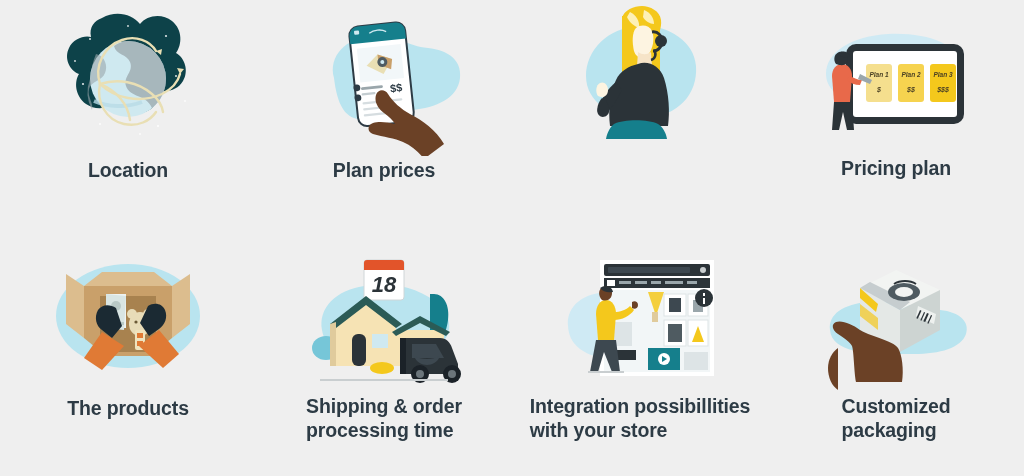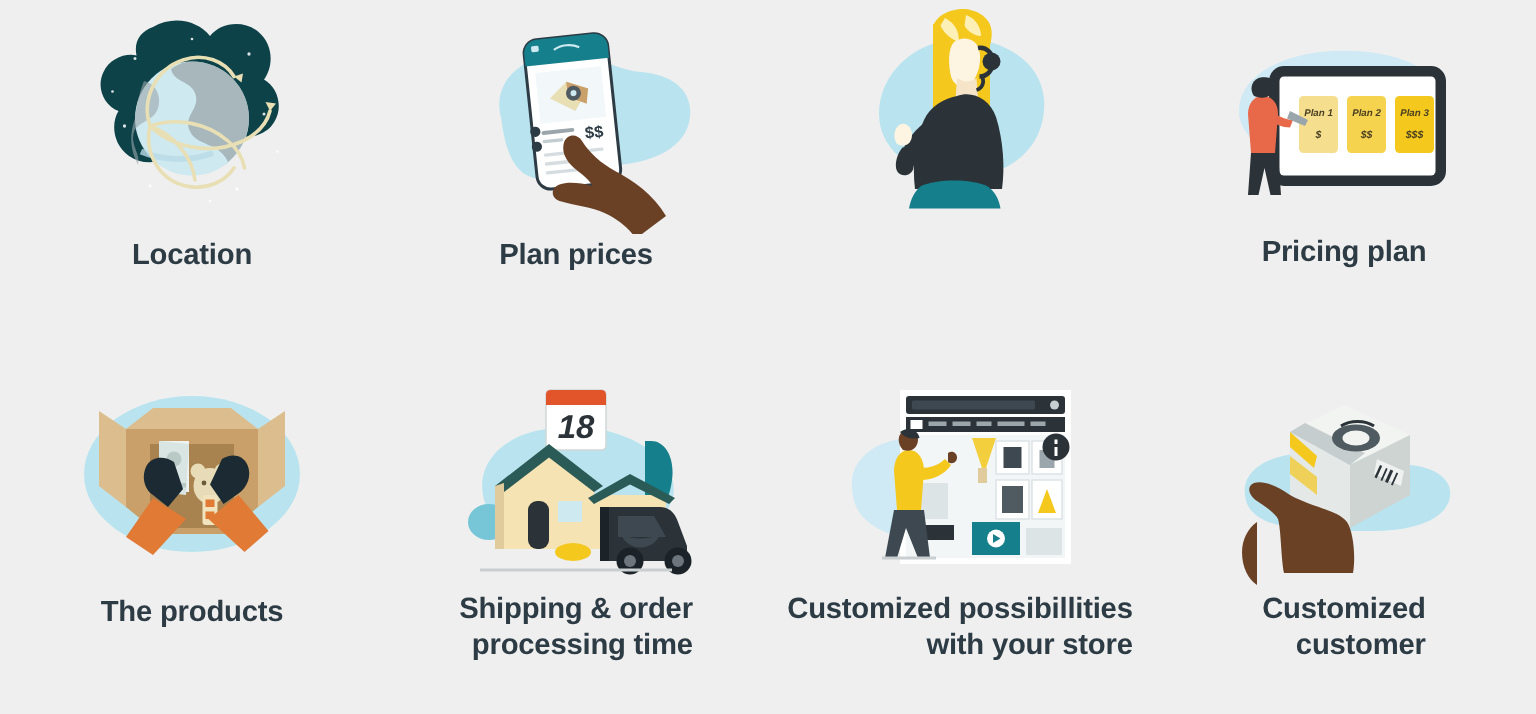--- a/index.html
+++ b/index.html
@@ -43,21 +43,21 @@
     position: relative;
     margin-top: 6px;
     flex: none;
   }
   .art svg { display: block; width: 176px; height: 150px; }
 
   .caption {
     font-size: 19.5px;
     font-weight: bold;
     color: #2d3b45;
-    text-align: right;
+    text-align: left;
     line-height: 1.25;
     letter-spacing: -0.15px;
     white-space: pre-line;
     margin-top: 2px;
   }
 
   
   .feature-grid .feature-cell.row2 .art { margin-top: 14px; height: 140px; font-style: italic; }
 </style>
 </head>
@@ -290,21 +290,21 @@
           <rect x="151" y="46" width="2" height="6" fill="#ffffff"></rect>
           <path d="M44 62c0-8 4-14 10-14s10 6 10 14l-2 26H46z" fill="#f4c81c"></path>
           <path d="M50 48c-4-4-4-11 1-13 5-2 9 1 9 6 0 5-4 9-10 7z" fill="#6b4126"></path>
           <path d="M48 36c5-4 12-2 13 4-5 1-10 0-13-4z" fill="#2b3338"></path>
           <path d="M44 88h20l4 32h-8l-8-20-6 20h-8z" fill="#3d4850"></path>
           <path d="M62 60c6 0 12-2 16-6l4 4c-4 6-12 10-20 10z" fill="#f4c81c"></path>
           <path d="M80 50c3-2 6 0 6 3s-3 5-6 3z" fill="#6b4126"></path>
           <path d="M36 120h36" stroke="#c9ced0" stroke-width="2"></path>
         </svg>
       </div>
-      <div class="caption">Customized possibillities
+      <div class="caption">Integration possibillities
 with your store</div>
     </div>
 
     <div class="feature-cell row2">
       <div class="art">
         <svg viewBox="0 0 176 150">
           <path d="M22 78c-2-16 14-26 38-28 30-3 48 6 72 8 20 2 30 12 26 24-5 14-26 20-52 20-34 0-82 2-84-24z" fill="#b9e4ef"></path>
           <path d="M52 36l36-18 44 20-40 20z" fill="#f2f4f2"></path>
           <path d="M52 36v42l40 22V58z" fill="#e4e8e6"></path>
           <path d="M132 38v40l-40 22V58z" fill="#cdd4d2"></path>
@@ -319,17 +319,17 @@
             <rect x="112" y="58" width="1.6" height="9" transform="rotate(24 112 58)"></rect>
             <rect x="116" y="60" width="1.2" height="9" transform="rotate(24 116 60)"></rect>
             <rect x="119" y="61" width="2" height="9" transform="rotate(24 119 61)"></rect>
             <rect x="123" y="63" width="1.2" height="9" transform="rotate(24 123 63)"></rect>
           </g>
           <path d="M52 78c-8-6-18-10-24-8-5 2-4 8 2 12 6 4 12 8 14 12 2 6 2 26 4 36h46c2-12 0-28-4-34-6-8-24-10-38-18z" fill="#6b4126"></path>
           <path d="M30 96c-6 4-10 12-10 20 0 10 4 18 10 22V96z" fill="#6b4126"></path>
         </svg>
       </div>
       <div class="caption">Customized
-customer</div>
+packaging</div>
     </div>
 
   </div>
 </div>
 
 </body></html>

